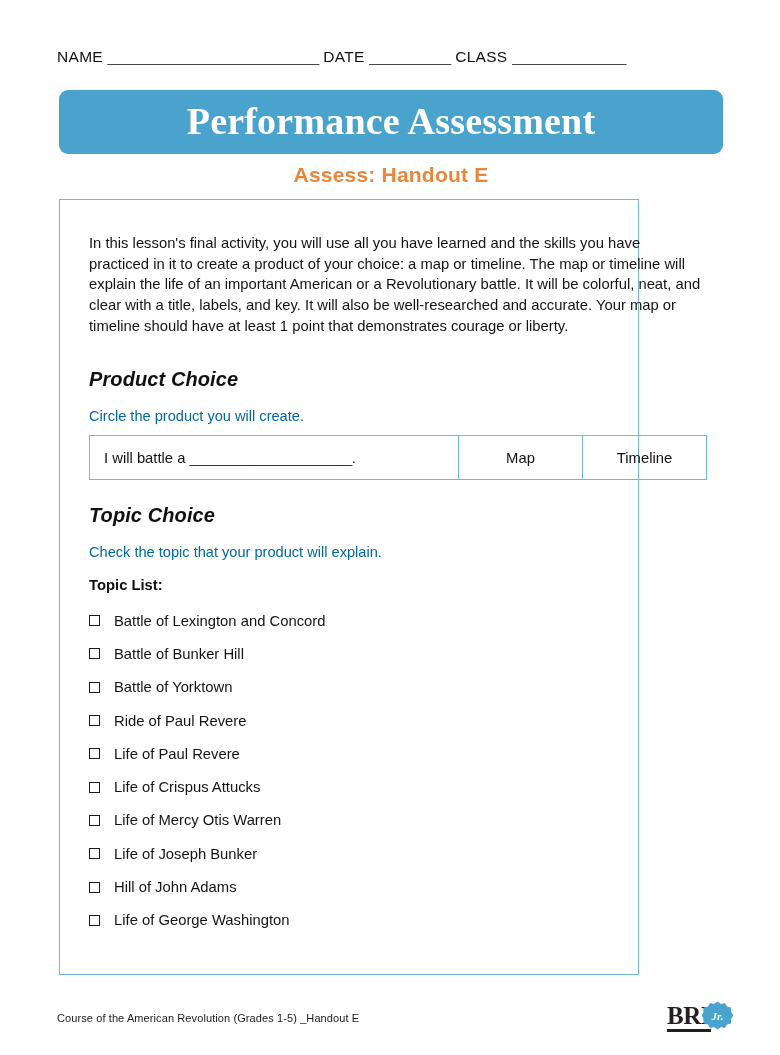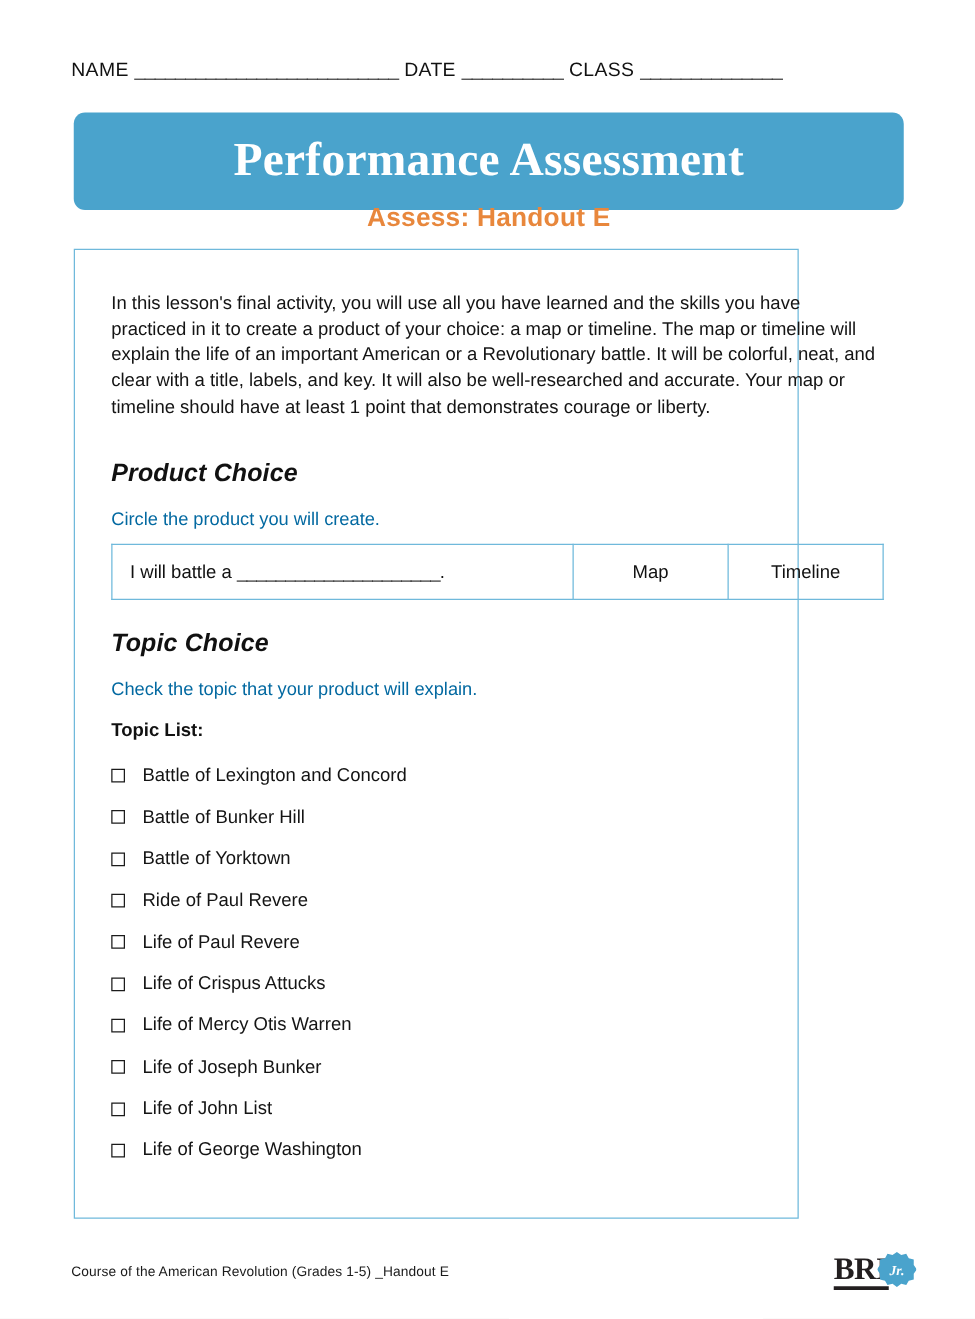--- a/index.html
+++ b/index.html
@@ -37,21 +37,21 @@
     color: #3a3a3a;
     letter-spacing: -0.5px;
   }
 
   
   .banner {
     position: absolute;
     left: 59px;
     top: 90px;
     width: 664px;
-    height: 78px;
+    height: 64px;
     background: #4aa3cc;
     border-radius: 9px;
     display: flex;
     align-items: center;
     justify-content: center;
     box-sizing: border-box;
   }
   .banner-title {
     color: #ffffff;
     font-family: "Liberation Serif", serif;
@@ -289,21 +289,21 @@
       <li class="topic-item">
         <span class="checkbox-glyph"></span>
         <span>Life of Mercy Otis Warren</span>
       </li>
       <li class="topic-item">
         <span class="checkbox-glyph"></span>
         <span>Life of Joseph Bunker</span>
       </li>
       <li class="topic-item">
         <span class="checkbox-glyph"></span>
-        <span>Life of John List</span>
+        <span>Hill of John Adams</span>
       </li>
       <li class="topic-item">
         <span class="checkbox-glyph"></span>
         <span>Life of George Washington</span>
       </li>
     </ul>
   </div>
 
   <div class="footer-text">Course of the American Revolution (Grades 1-5) _Handout E</div>
 

